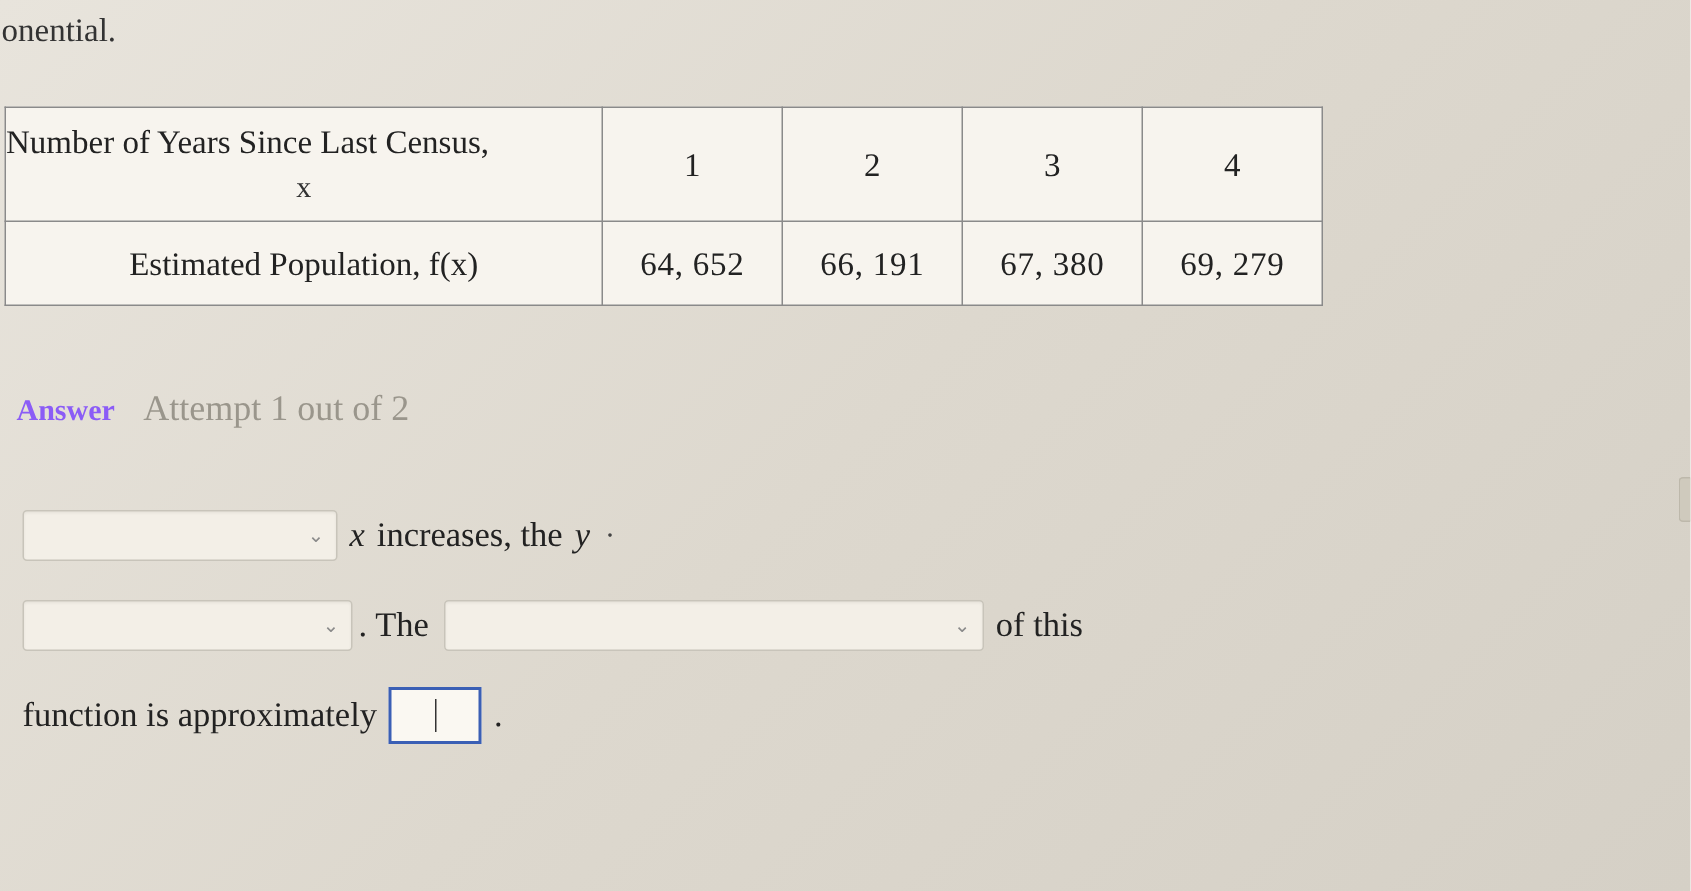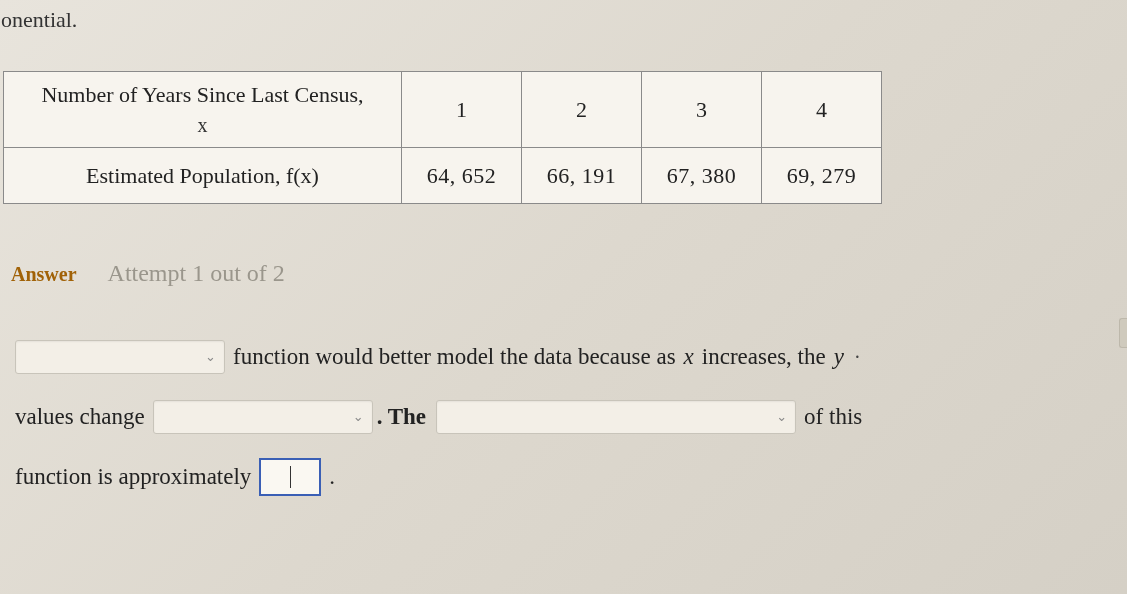--- a/index.html
+++ b/index.html
@@ -41,21 +41,21 @@
     }
     .hdr-cell {
       width: 398px;
       height: 76px;
       padding: 8px 12px;
     }
     .hdr-cell .line1 {
       display: block;
       font-size: 22px;
       color: #222;
-      text-align: center;
+      text-align: left;
     }
     .hdr-cell .line2 {
       display: block;
       font-size: 20px;
       color: #333;
       text-align: center;
       margin-top: 6px;
     }
     .est-cell {
       width: 398px;
@@ -74,22 +74,22 @@
       font-size: 22px;
       letter-spacing: 0.5px;
     }
     .answer-row {
       margin-top: 56px;
       padding-left: 8px;
       font-size: 20px;
     }
     .answer-label {
       font-weight: bold;
-      color: #a16207;
-      margin-right: 26px;
+      color: #8b5cf6;
+      margin-right: 14px;
     }
     .attempt {
       color: #9a968c;
       font-size: 24px;
     }
     .fill-block {
       margin-top: 42px;
       padding-left: 12px;
       font-size: 23px;
       line-height: 56px;
@@ -136,21 +136,21 @@
     }
     .cursor {
       width: 1px;
       height: 22px;
       background: #333;
       display: inline-block;
     }
     .math-x { font-style: italic; font-family: 'Times New Roman', serif; }
     .math-y { font-style: italic; font-family: 'Times New Roman', serif; }
     .trail-dot { font-size: 20px; color: #444; margin-left: 2px;}
-    .period { margin: 0 2px 0 -4px; font-weight: bold; }
+    .period { margin: 0 2px 0 -4px; }
     .right-edge {
       position: absolute;
       right: 0;
       top: 318px;
       width: 8px;
       height: 30px;
       background: #cfcabd;
       border-left: 1px solid #bdb8ab;
       border-top: 1px solid #bdb8ab;
       border-bottom: 1px solid #bdb8ab;
@@ -188,28 +188,26 @@
   <div class="answer-row">
     <span class="answer-label">Answer</span>
     <span class="attempt">Attempt 1 out of 2</span>
   </div>
 
   <div class="fill-block">
     <div class="fill-line">
       <span class="dropdown small">
         <span class="chev">⌄</span>
       </span>
-      <span>function would better model the data because as</span>
       <span class="math-x">x</span>
       <span>increases, the</span>
       <span class="math-y">y</span>
       <span class="trail-dot">·</span>
     </div>
     <div class="fill-line">
-      <span>values change</span>
       <span class="dropdown med">
         <span class="chev">⌄</span>
       </span>
       <span class="period">. The</span>
       <span class="dropdown large">
         <span class="chev">⌄</span>
       </span>
       <span>of this</span>
     </div>
     <div class="fill-line">

